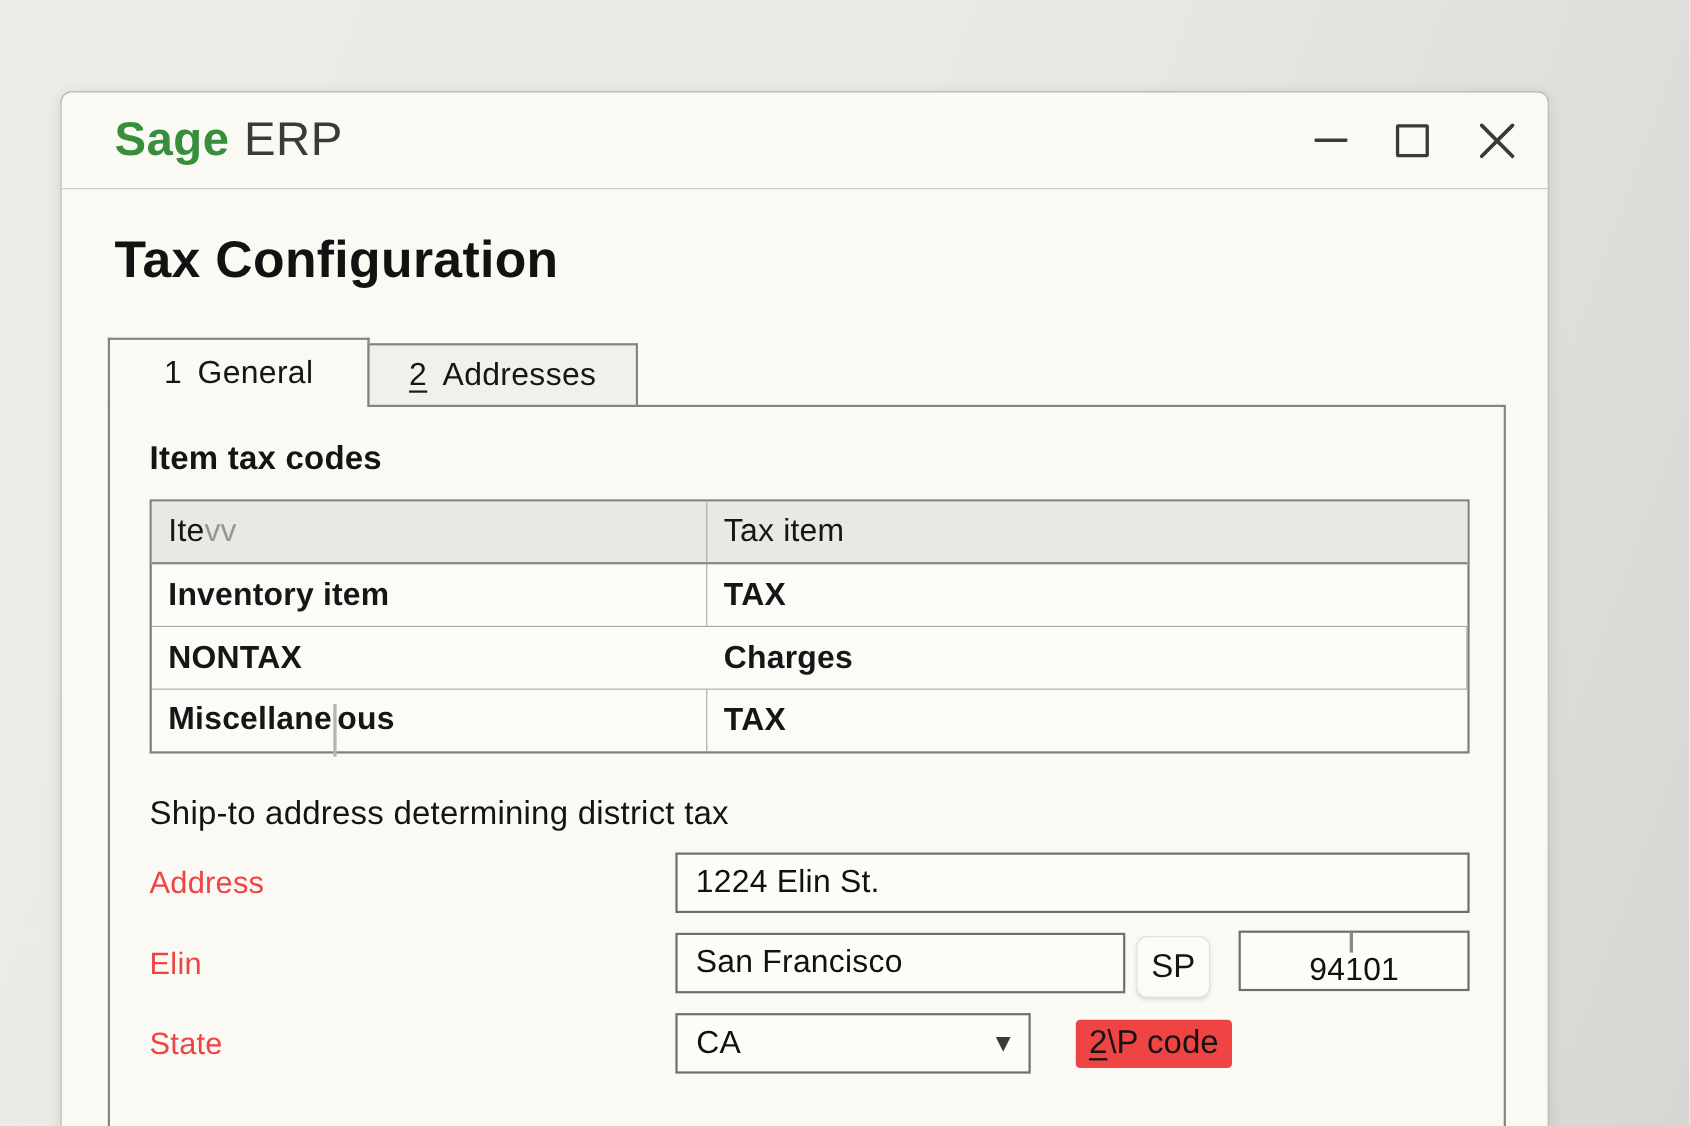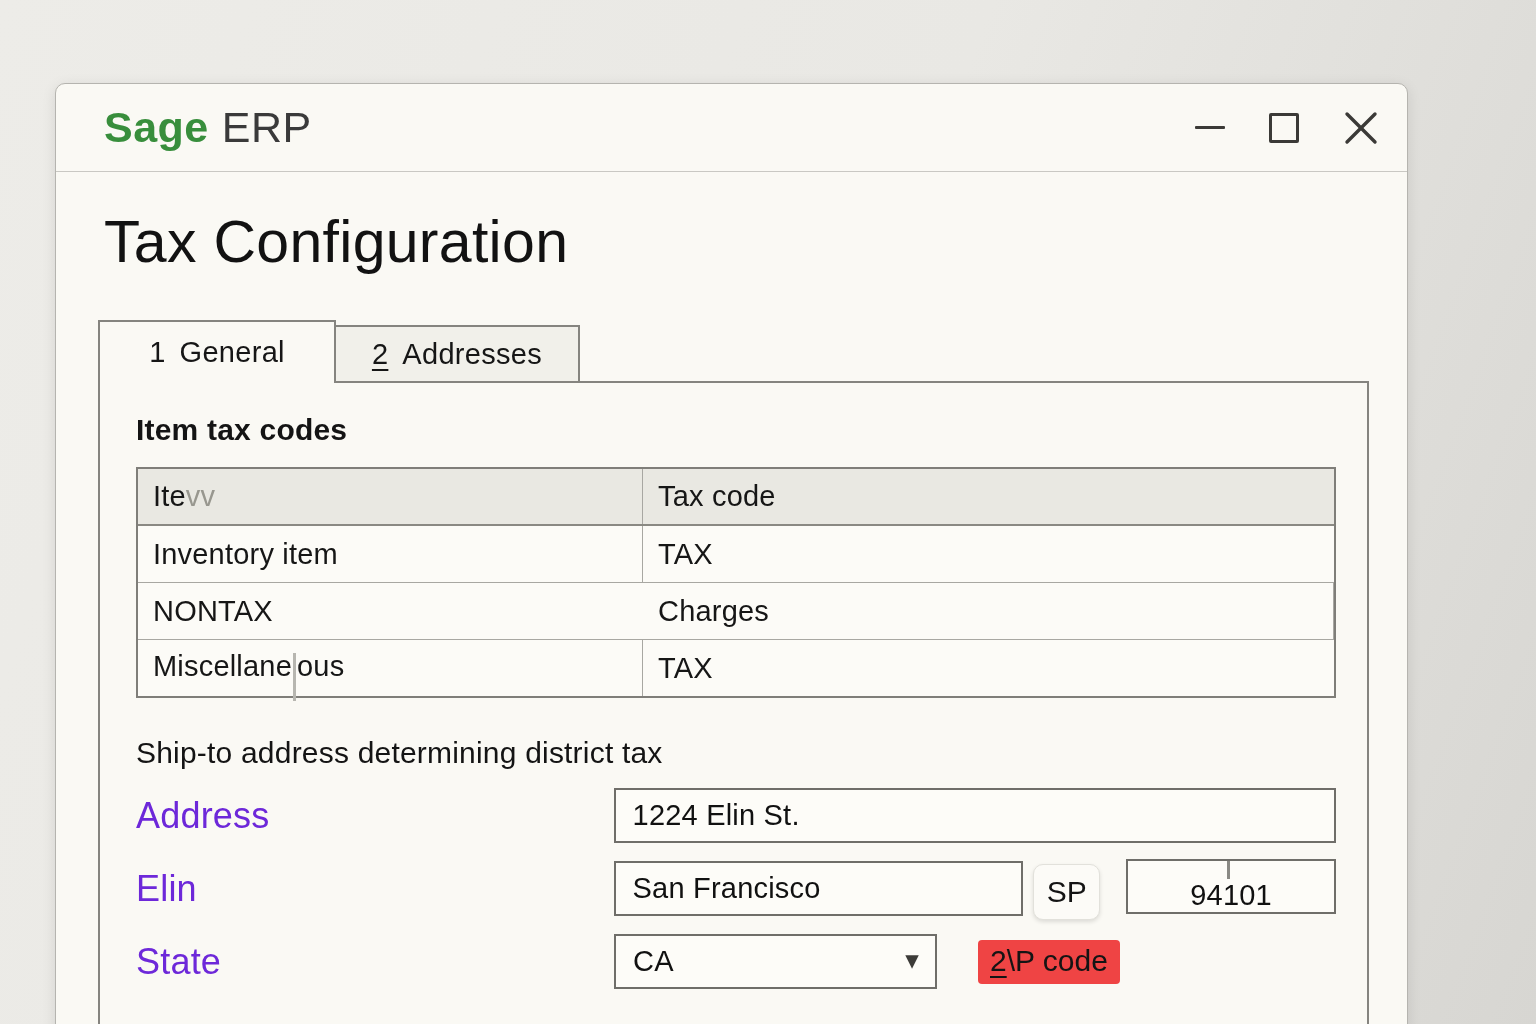--- a/index.html
+++ b/index.html
@@ -29,21 +29,21 @@
   .brand { font-size:43px; letter-spacing:0.5px; display:flex; align-items:baseline; }
   .brand .sage { color:#388e3c; font-weight:600; }
   .brand .erp  { color:#3a3a3a; font-weight:500; margin-left:13px; }
   .win-controls { margin-left:auto; display:flex; align-items:center; gap:44px; }
   .win-btn { display:flex; align-items:center; justify-content:center; cursor:default; }
   .icon-min { width:30px; height:3px; background:#3b3a37; border-radius:1px; }
   .icon-max { width:30px; height:30px; border:3px solid #3b3a37; border-radius:2px; }
 
   
   .page { padding-left:42px; }
-  h1.page-title { margin:36px 0 0 6px; font-size:59px; font-weight:400; color:#121212; letter-spacing:0.3px; }
+  h1.page-title { margin:36px 0 0 6px; font-size:47px; font-weight:700; color:#121212; letter-spacing:0.3px; }
 
   
   .tabs { display:flex; align-items:flex-end; margin-top:44px; position:relative; z-index:2; }
   .tab {
     display:flex; align-items:center; justify-content:center;
     font-size:29px; gap:14px; letter-spacing:0.3px;
     border:2px solid #85847f; margin-bottom:-2px;
   }
   .tab.active { width:238px; height:63px; background:#faf9f4; border-bottom:none; }
   .tab.inactive { width:246px; height:58px; background:#f1f0ea; margin-left:-2px; }
@@ -54,42 +54,42 @@
     width:1271px; min-height:710px;
     border:2px solid #85847f; background:#faf9f4;
     padding:30px 31px 40px 36px;
   }
   .section-title { font-size:30px; font-weight:600; color:#141414; letter-spacing:0.2px; }
 
   
   .tax-table { margin-top:20px; width:1200px; border:2px solid #7f7e79; background:#fcfbf7; }
   .t-row { display:grid; grid-template-columns:505px 1fr; }
   .t-row.header { background:#e9e8e2; border-bottom:2px solid #8a8983; }
-  .t-row.body-row { border-bottom:1.5px solid #a8a7a2; }
+  .t-row.body-row { border-bottom:1.5px solid #a8a7a2;font-weight:bold; }
   .t-row.body-row:last-child { border-bottom:none; }
   .t-cell {
     height:55px; display:flex; align-items:center;
     padding-left:15px; font-size:29px; letter-spacing:0.2px;
   }
   .t-row.body-row .t-cell { height:56px; }
   .t-cell.first { border-right:1.5px solid #a8a7a2;align-items:center; }
   .ghost-text { color:#98978f; }
 
   
   .caret-mid {
     display:inline-block; width:3px; height:48px; background:#b7b6b0;
     margin:0 1px; position:relative; top:9px; vertical-align:middle;
   }
   .caret-left { display:inline-block; width:3px; height:38px; background:#8a8984; margin:0 12px 0 7px; }
 
   
   .ship-title { margin-top:38px; font-weight:500; }
   .form { margin-top:18px; }
   .f-row { display:flex; align-items:center; margin-bottom:14px; }
-  .f-label { width:478px; font-size:36px; color:#6d28d9; letter-spacing:0.2px; }
+  .f-label { width:478px; font-size:28px; color:#ef4444; letter-spacing:0.2px; }
   .input-box {
     height:55px; border:2px solid #6f6e69; background:#fdfcf8;
     display:flex; align-items:center; padding-left:17px;
     font-size:29px; letter-spacing:0.2px; color:#111;
   }
   .addr-input { width:723px; }
   .city-input { width:410px; }
   .zip-input  { width:210px; margin-left:26px; margin-top:-5px; padding-left:0;flex-direction:column; }
   .sp-button {
     width:67px; height:56px; margin-left:10px; margin-top:7px;
@@ -152,21 +152,21 @@
     <div class="panel">
 
       <div class="section-title">Item tax codes</div>
 
       <div class="tax-table">
         <div class="t-row header">
           <div class="t-cell first">
             <span><span>Ite</span><span class="ghost-text">vv</span></span>
           </div>
           <div class="t-cell">
-            <span>Tax code</span>
+            <span>Tax item</span>
           </div>
         </div>
 
         <div class="t-row body-row">
           <div class="t-cell first">
               <span>Inventory item</span>
             </div>
           <div class="t-cell">
               <span>TAX</span>
             </div>

